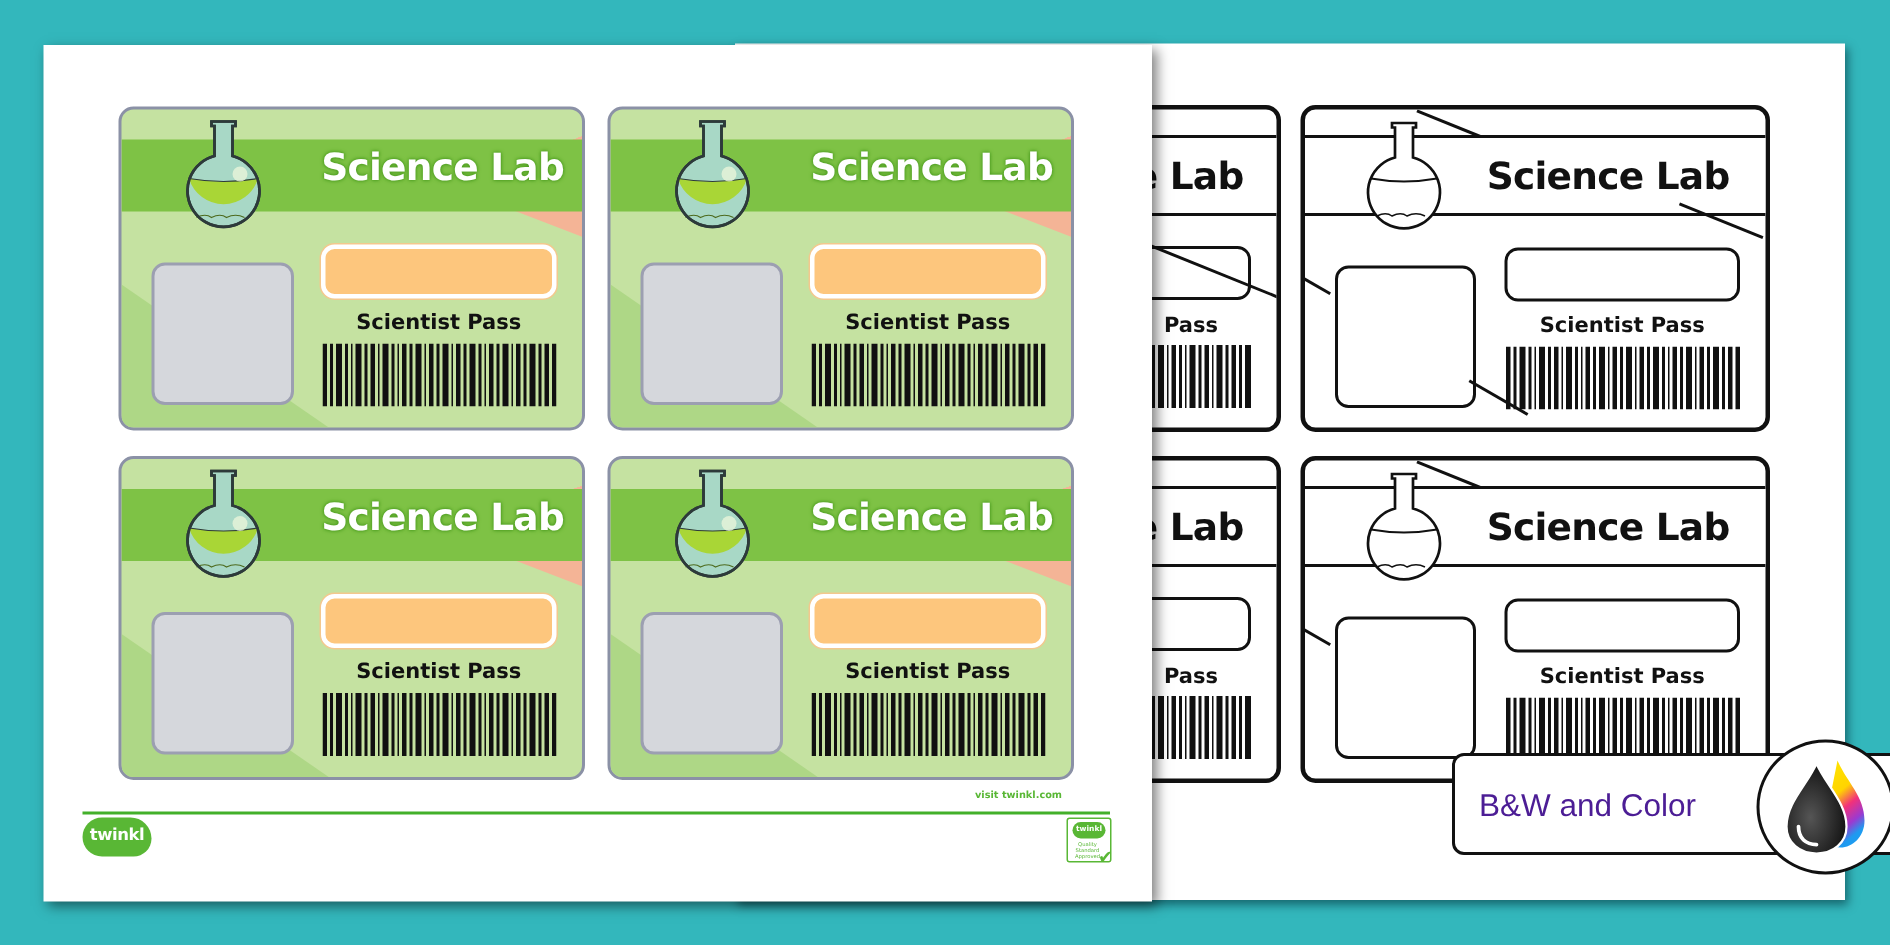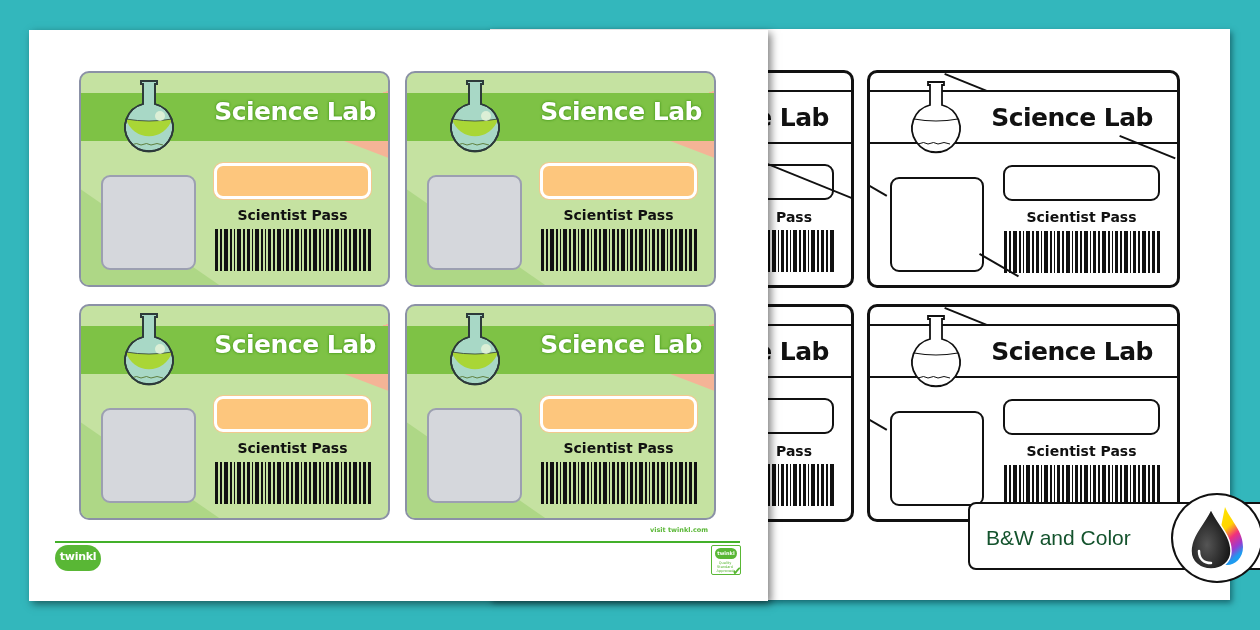--- a/index.html
+++ b/index.html
@@ -34,21 +34,21 @@
   .footer-line { position: absolute; left: 55px; top: 541px; width: 685px; height: 2px; background: #43b02a; z-index: 3; }
   .twinkl-logo { position: absolute; left: 55px; top: 545px; width: 46px; height: 26px; background: #59b735; border-radius: 13px 14px 12px 13px; color: #fff; font-weight: bold; font-size: 11px; text-align: center; line-height: 24px; z-index: 3; letter-spacing: -0.3px; }
   .visit { position: absolute; left: 650px; top: 526px; font-size: 6.5px; font-weight: bold; color: #59b735; z-index: 3; }
   .quality { position: absolute; left: 711px; top: 545px; width: 30px; height: 30px; border: 1.5px solid #59b735; border-radius: 2px; z-index: 3; }
   .quality .q-cloud { position: absolute; left: 3px; top: 2px; width: 22px; height: 11px; background: #59b735; border-radius: 6px; color: #fff; font-size: 5px; text-align: center; line-height: 11px; font-weight: bold; }
   .quality .q-text { position: absolute; left: 2px; top: 15px; width: 22px; font-size: 3.5px; color: #59b735; line-height: 4px; text-align: center; }
   .quality .q-check { position: absolute; right: -2px; bottom: -4px; color: #59b735; font-size: 12px; font-weight: bold; }
 
   
   .badge { position: absolute; left: 968px; top: 502px; width: 320px; height: 68px; background: #fff; border: 2px solid #111; border-radius: 8px; z-index: 5; }
-  .badge-text { position: absolute; left: 16px; top: 22px; font-family: "Liberation Sans", sans-serif; font-size: 21px; color: #14532d; text-align: right; }
+  .badge-text { position: absolute; left: 16px; top: 22px; font-family: "Liberation Sans", sans-serif; font-size: 21px; color: #4c1d95; text-align: right; }
   .badge-circle { position: absolute; left: 1171px; top: 493px; width: 92px; height: 90px; border-radius: 50%; border: 2.5px solid #111; background: #fff; z-index: 6; }
 </style>
 </head>
 <body>
 
 <div class="page back-page"></div>
 
 <div class="bw-card" style="left:700px;top:70px;width:154px;height:218px;z-index:1;">
   <div class="bw-band"></div>
   <div class="bw-title" style="right:22px;">e Lab</div>

